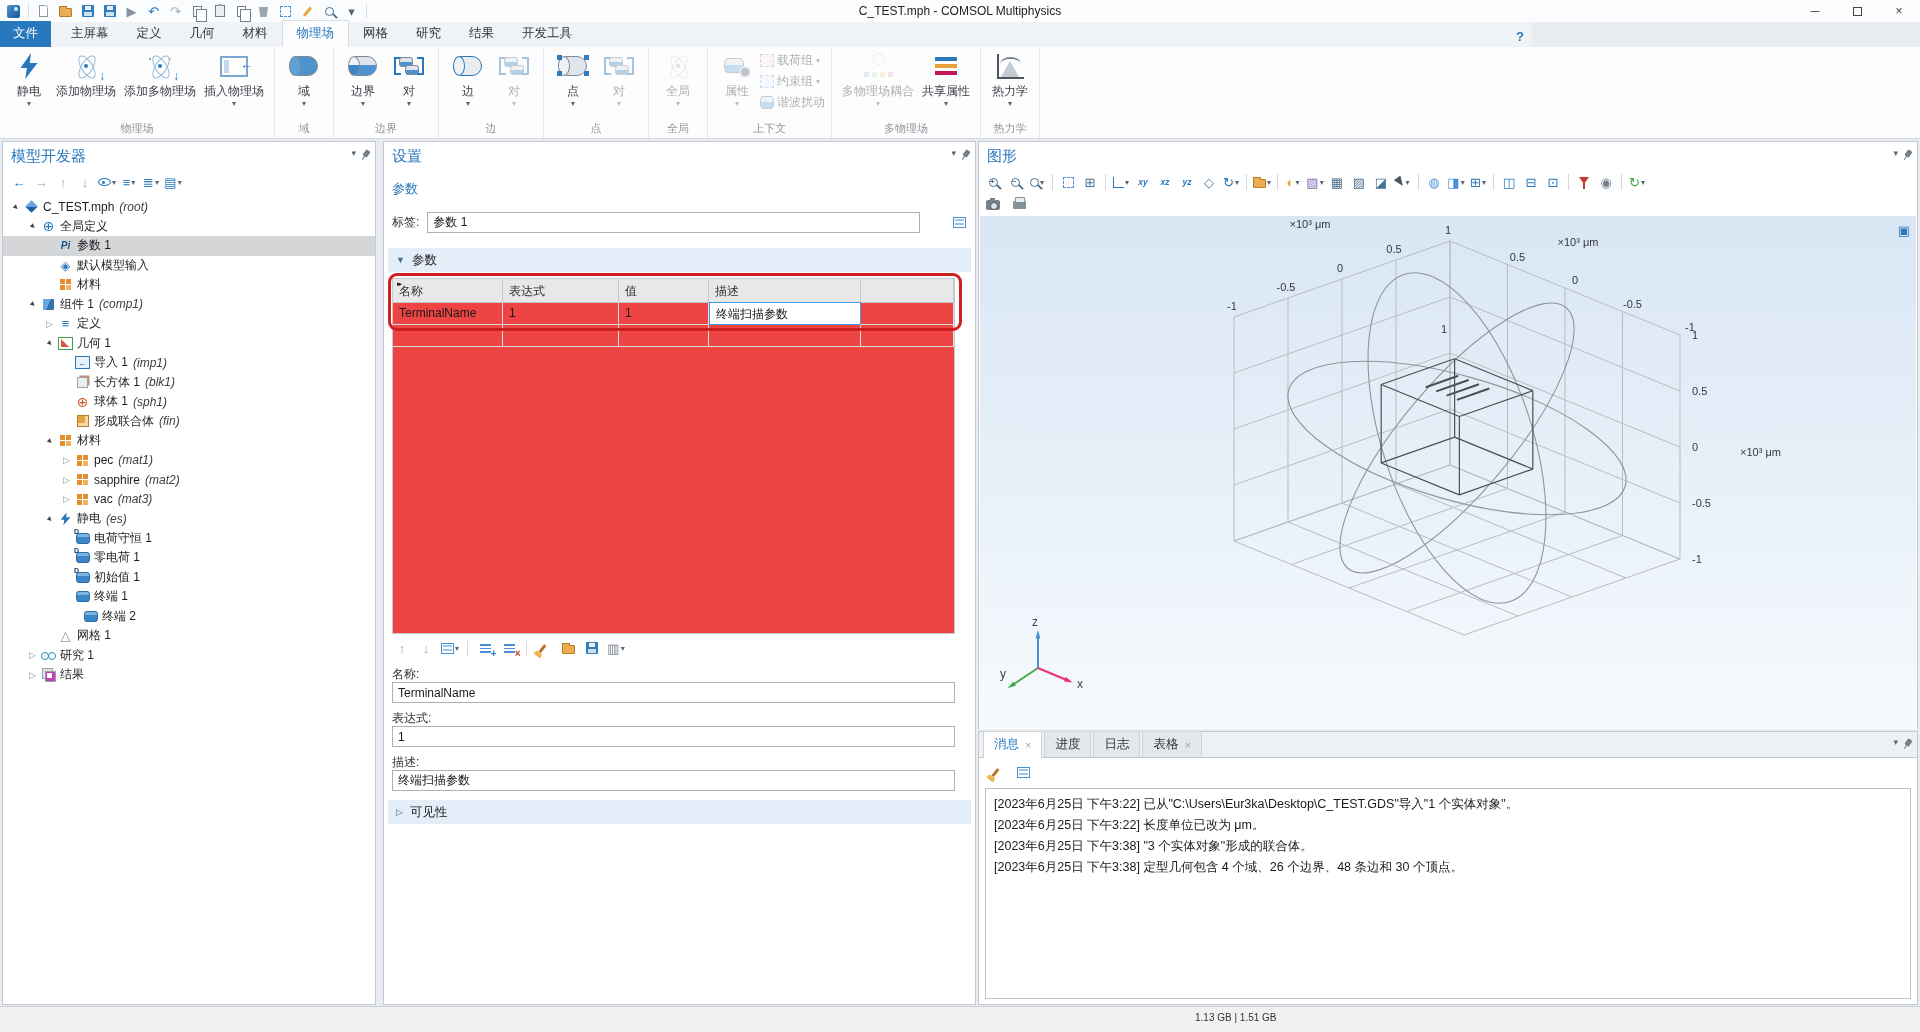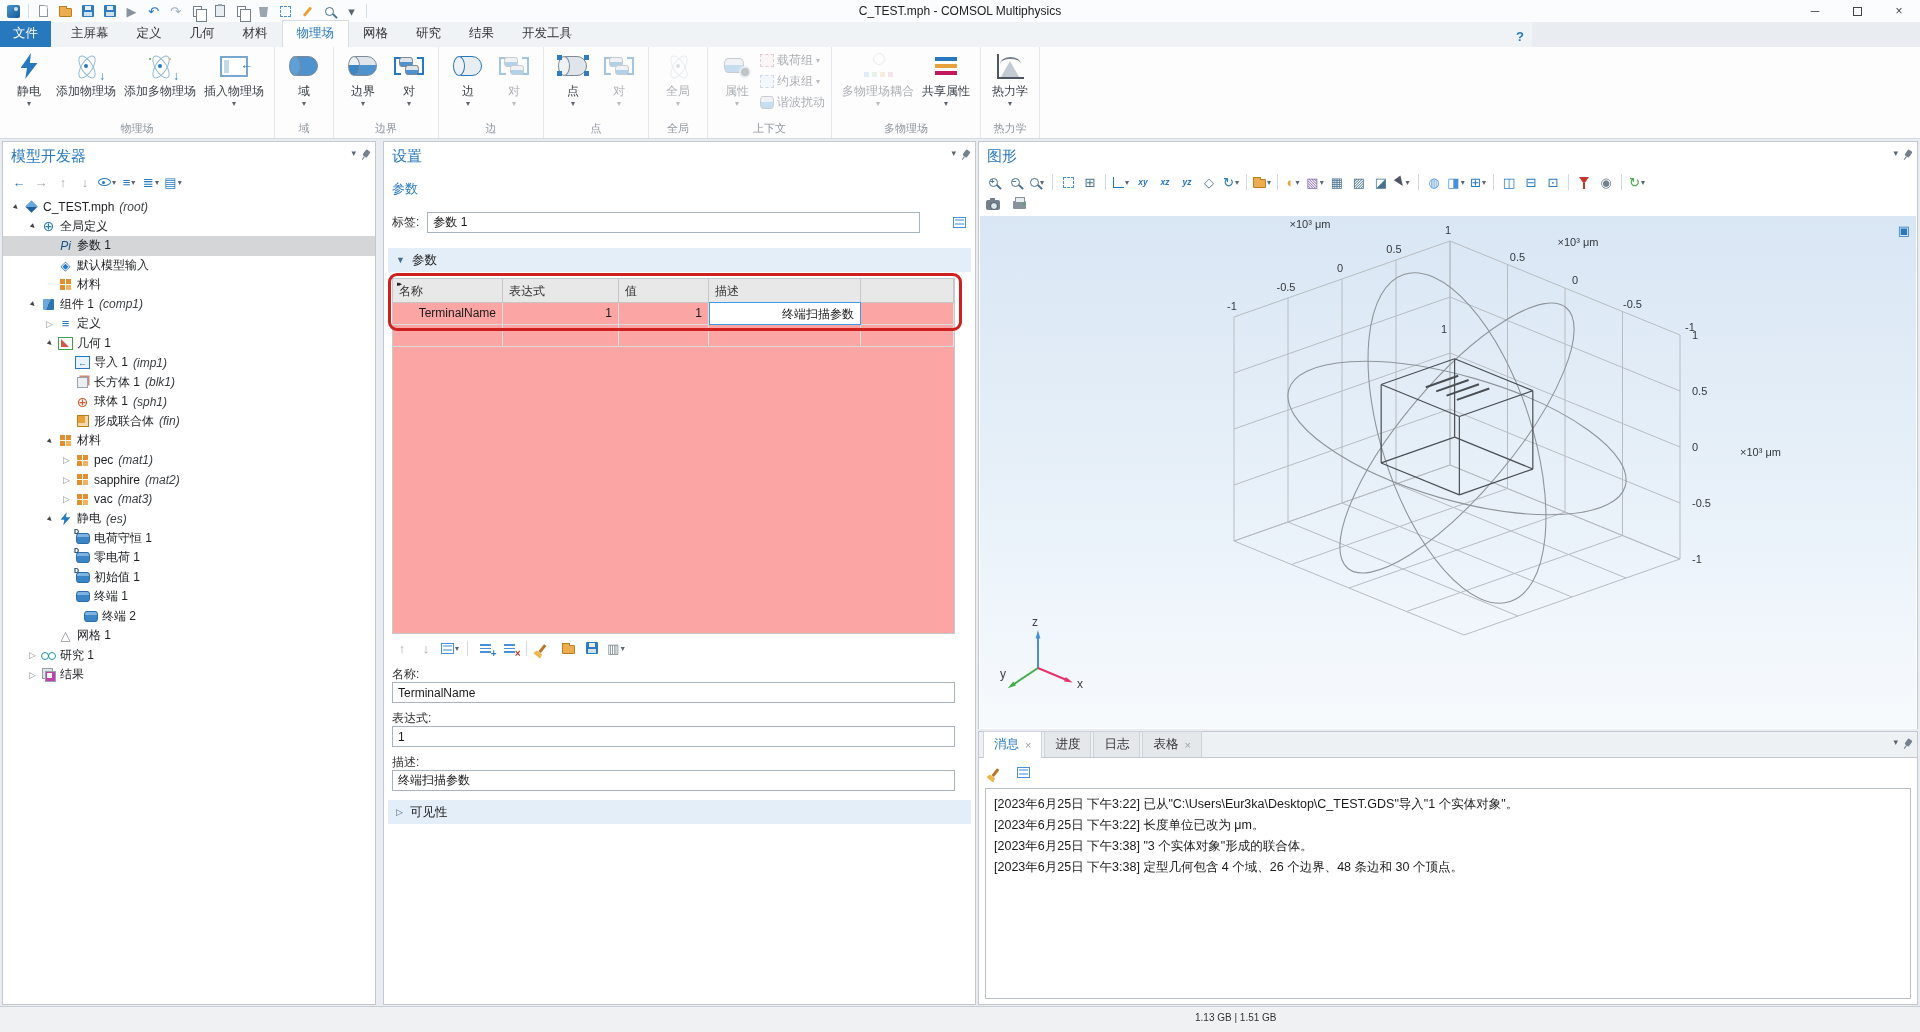--- a/index.html
+++ b/index.html
@@ -135,21 +135,21 @@
   .trow.sel { background:#d4d6d8; }
   .texp { width:13px; flex:0 0 13px; font-size:9px; color:#8a939b; text-align:center; }
   .texp.open { color:#444; transform:rotate(-45deg); }
   .tlabel { margin-left:4px; color:#1c1e21; font-size:12px; }
   .tsuffix { margin-left:5px; color:#3c4043; font-style:italic; font-size:12px; }
 
   
   .ti { width:15px; height:15px; flex:0 0 15px; position:relative; display:inline-flex; align-items:center; justify-content:center; margin-left:2px; }
   .ti-root-model::after { content:""; width:9px; height:9px; background:linear-gradient(135deg,#6aa7dc 50%,#1e5f9e 50%); transform:rotate(45deg); }
   .ti-global-definitions { color:#2878be; font-size:14px; line-height:14px; }
-  .ti-parameters { color:#15548a; font-size:12px; font-weight:normal; font-style:italic; }
+  .ti-parameters { color:#15548a; font-size:10px; font-weight:bold; font-style:italic; }
   .ti-default-model-inputs { color:#2878be; font-size:13px; }
   .ti-materials::after, .ti-material::after { content:""; width:5px; height:5px; background:#e2902f; box-shadow:6px 0 0 #e2902f,0 6px 0 #e2902f,6px 6px 0 #f0b35e; margin:-6px 0 0 -6px; }
   .ti-component::after { content:""; width:11px; height:11px; background:linear-gradient(115deg,#6aa7dc 50%,#2f74ad 50%); border-radius:1px; }
   .ti-definitions { color:#2878be; font-size:13px; font-weight:bold; }
   .ti-geometry { border:1px solid #3fa047; width:13px; height:13px; background:#fff; }
   .ti-geometry::after { content:""; position:absolute; left:2px; bottom:2px; width:0; height:0; border-left:8px solid #cc3b2a; border-top:8px solid transparent; opacity:.85; }
   .ti-import { border:1px solid #2878be; width:13px; height:13px; background:#eaf2fa; color:#2878be; font-size:9px; font-weight:bold; }
   .ti-block::after { content:""; width:9px; height:9px; border:1px solid #9aa5ad; background:#eceff2; box-shadow:2px -2px 0 -0.5px #cc8a7a; }
   .ti-sphere { color:#cc5a2a; font-size:14px; }
   .ti-union::after { content:""; width:10px; height:10px; background:#e8a23c; border:1px solid #b97f1f; box-shadow:inset -3px -3px 0 #f6d9a8; }
@@ -167,21 +167,21 @@
   #bc-params { position:absolute; left:8px; top:38px; color:#2878be; font-size:13px; cursor:pointer; }
   #label-row { position:absolute; left:8px; top:70px; display:flex; align-items:center; }
   #label-row label { margin-right:8px; color:#333; }
   .inp { height:21px; border:1px solid #a8b4bd; background:#fff; font-size:12px;
          font-family:"Liberation Sans","DejaVu Sans",sans-serif; padding:0 5px; color:#1a1a1a; }
   #side-btn { position:absolute; right:6px; top:70px; }
   .secbar { position:absolute; left:4px; right:4px; height:24px; background:#e3eef9; display:flex; align-items:center; padding:0 8px; gap:7px; color:#222; font-size:12.5px; cursor:pointer; }
   .secbar .arr { font-size:9px; color:#4a6b8a; }
   #sec-params { top:106px; }
   #sec-visibility { top:658px; }
-  #table-region { position:absolute; left:8px; top:136px; width:563px; height:356px; border:1px solid #c3c9cf; background:#fca5a5;text-align:right; }
+  #table-region { position:absolute; left:8px; top:136px; width:563px; height:356px; border:1px solid #c3c9cf; background:#ef4444; }
   .trh { display:flex; height:24px; background:#e8e8e8; border-bottom:1px solid #c6c6c6; }
   .trh .cell { display:flex; align-items:flex-end; padding:2px 6px; font-size:12px; color:#333; border-right:1px solid #c6c6c6; position:relative; }
   .trd { display:flex; height:22px; border-bottom:1px solid #dcdcdc; }
   .trd .cell { padding:3px 6px; font-size:12px; color:#1a1a1a; border-right:1px solid #e0e0e0; overflow:hidden; white-space:nowrap; }
   .c0{width:110px;} .c1{width:116px;} .c2{width:90px;} .c3{width:152px;} .c4{flex:1;}
   .editcell { border:1.5px solid #3d9be9 !important; background:#fff; margin:-1px 0; }
   #expand-cols { position:absolute; left:4px; top:1px; font-size:7px; color:#222; letter-spacing:-2px; }
   #red-annotation { position:absolute; left:4px; top:131px; width:574px; height:58px; border:3px solid #cf2020; border-radius:9px; pointer-events:none; z-index:6; }
   #settings-toolbar { position:absolute; left:8px; top:496px; display:flex; align-items:center; gap:4px; }
   .field-label { position:absolute; left:8px; font-size:12px; color:#333; }

